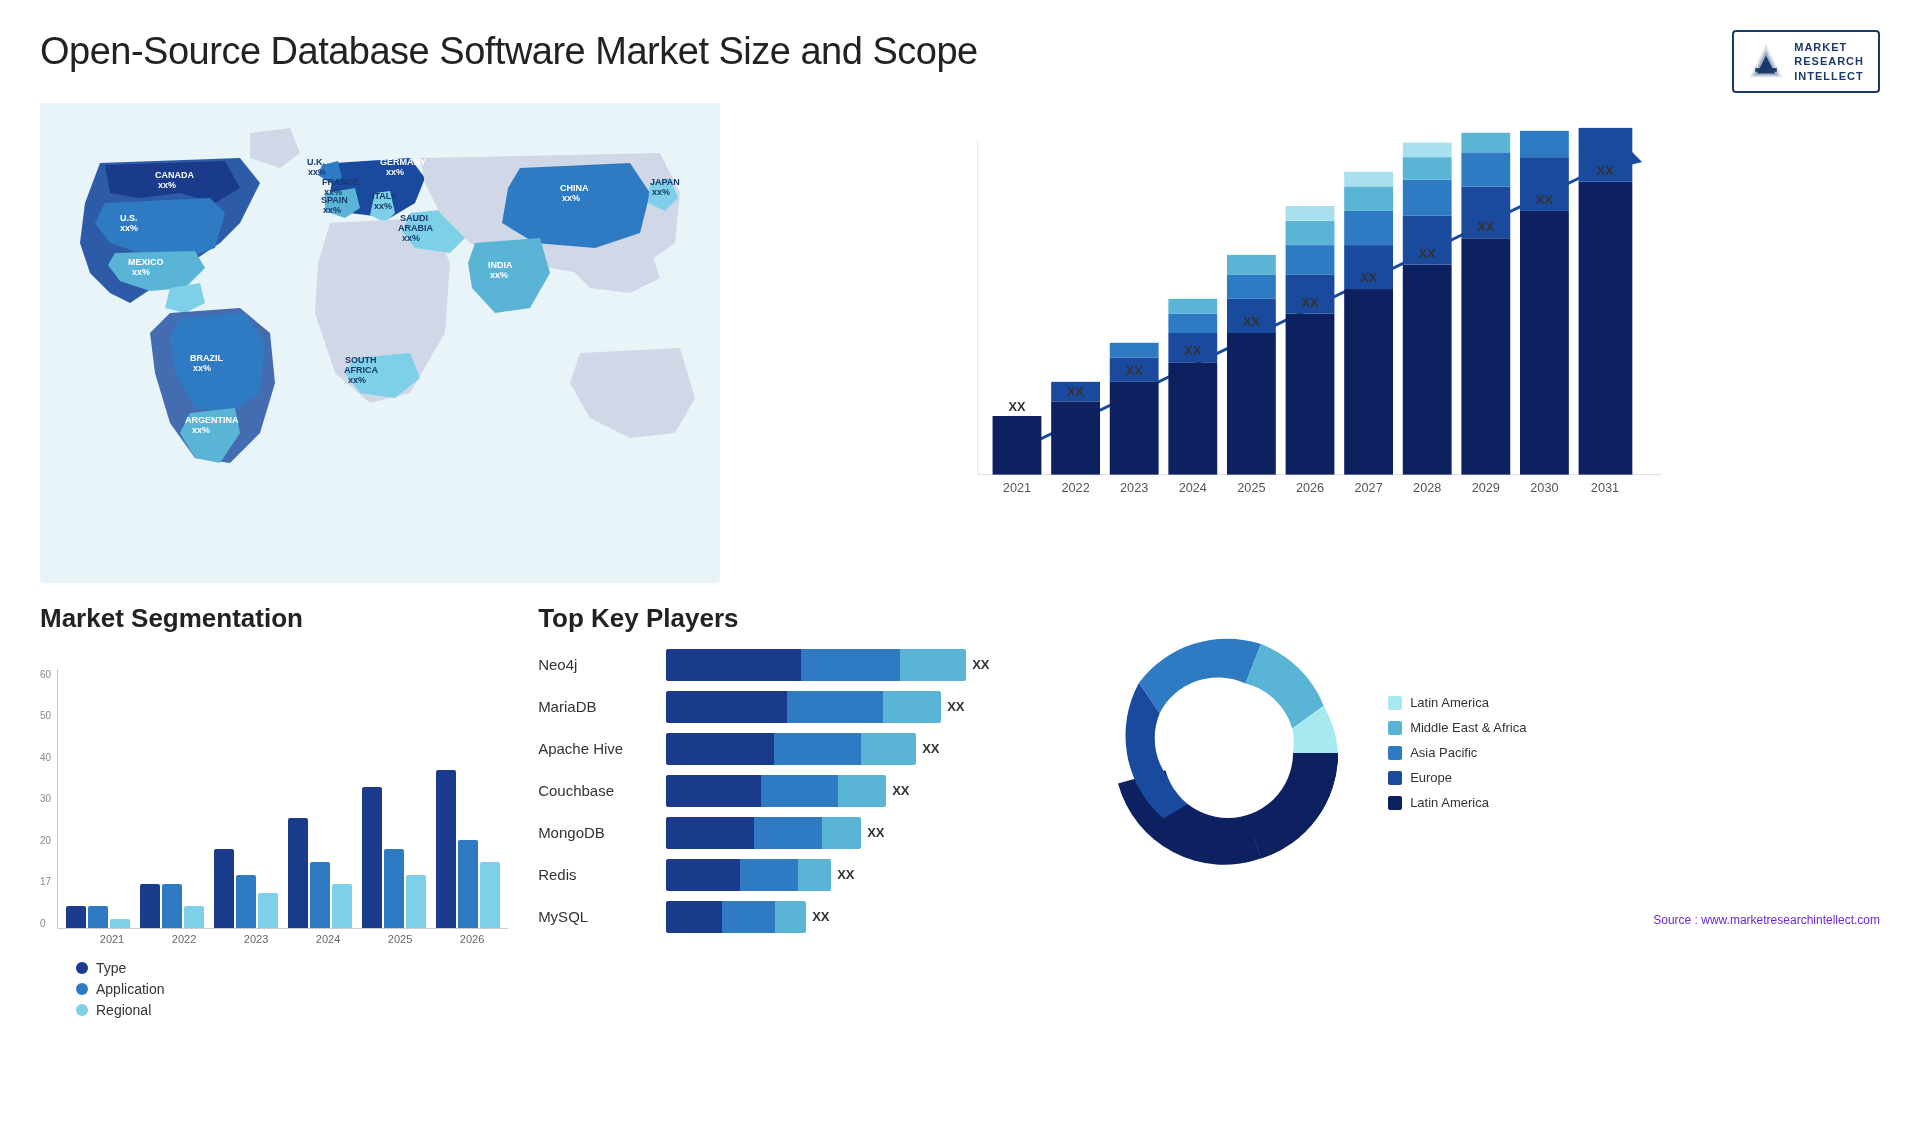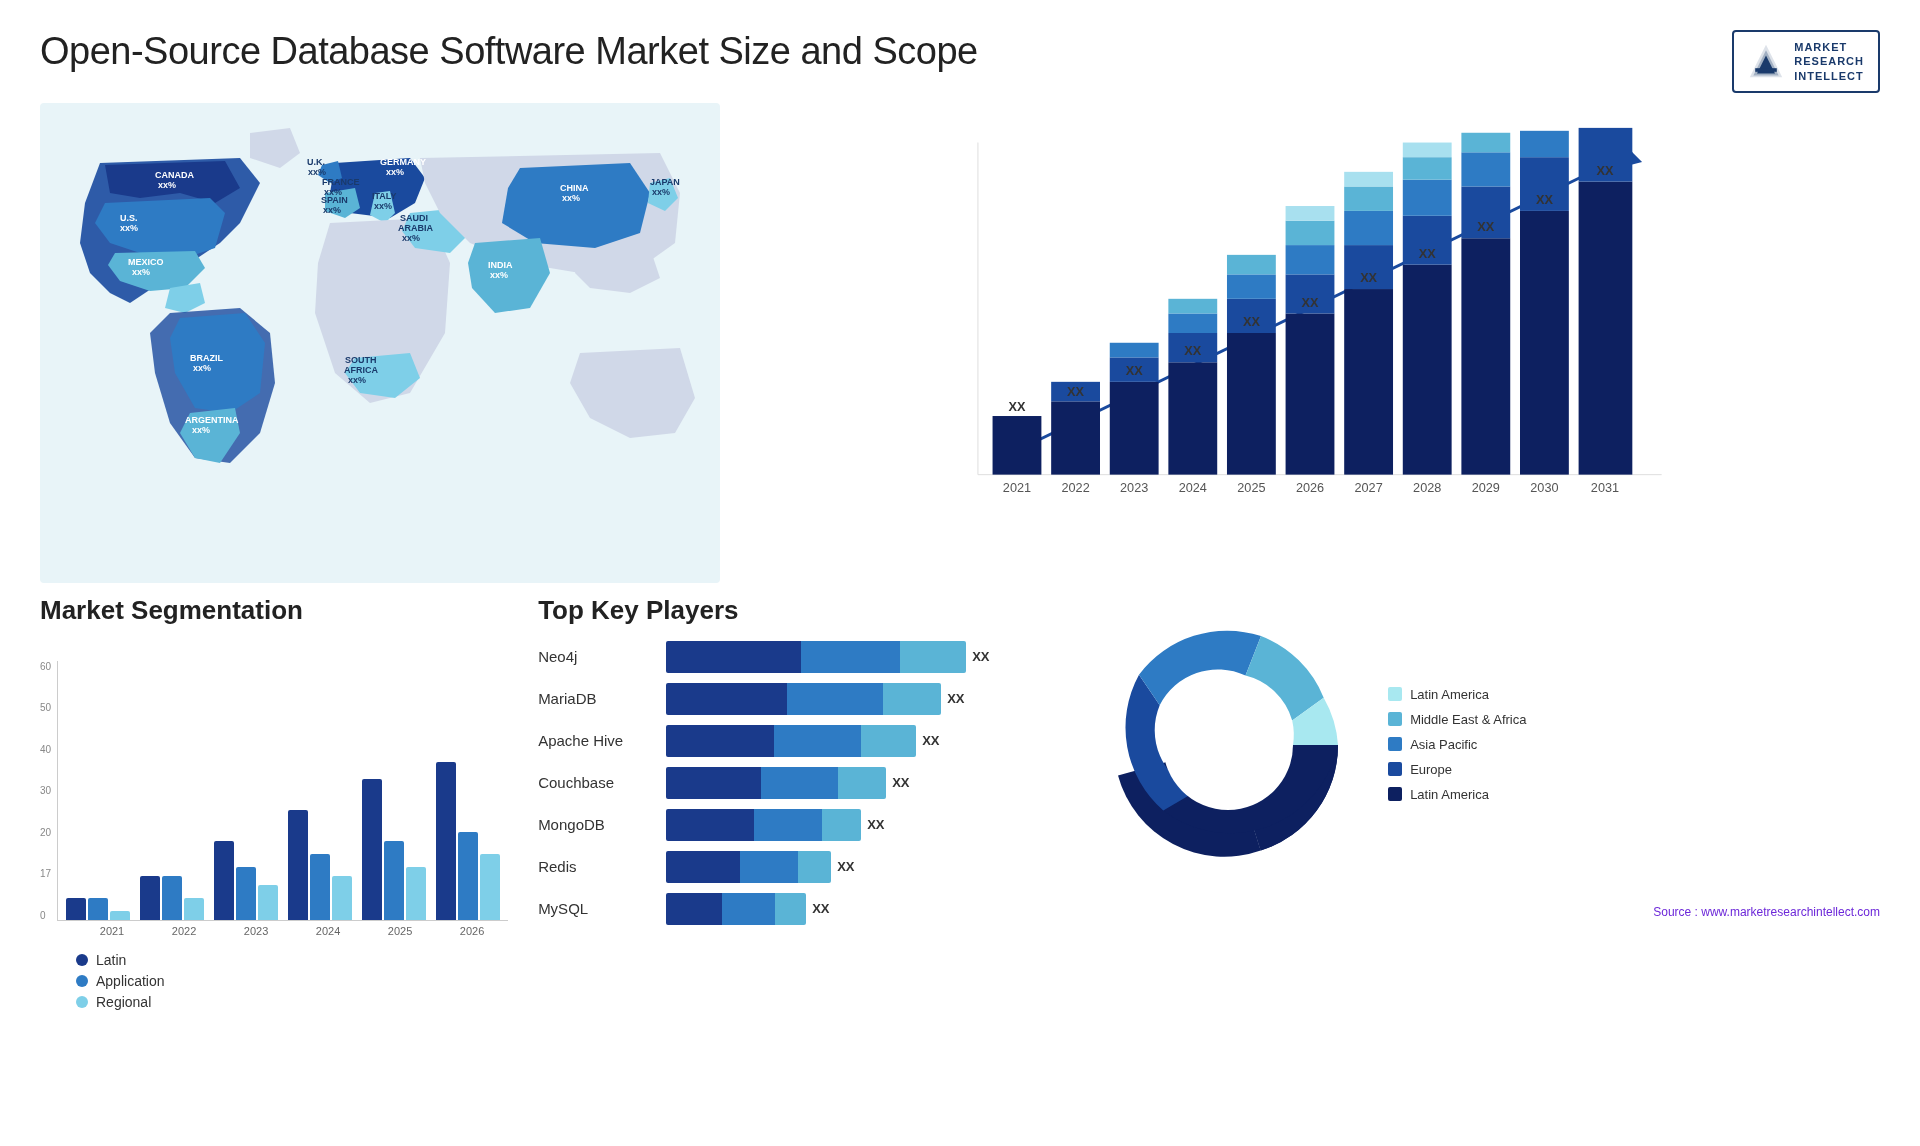--- a/index.html
+++ b/index.html
@@ -180,21 +180,21 @@
       gap: 20px;
       margin-top: 10px;
     }
     .donut-legend {
       display: flex;
       flex-direction: column;
       gap: 10px;
     }
     .donut-legend-item {
       display: flex;
-      align-items: flex-start;
+      align-items: flex-end;
       gap: 8px;
       font-size: 13px;
       color: #333;
     }
     .donut-legend-color {
       width: 14px;
       height: 14px;
       border-radius: 2px;
       flex-shrink: 0;
     }
@@ -417,21 +417,21 @@
       <text x="630" y="378" text-anchor="middle" class="growth-x-label">2030</text>
 
       <rect x="665" y="60" width="55" height="300" fill="#0d2060"></rect>
       <rect x="665" y="5" width="55" height="55" fill="#1a4a9e"></rect>
       <text x="692" y="53" text-anchor="middle" font-size="13" fill="#333" font-weight="600">XX</text>
       <text x="692" y="378" text-anchor="middle" class="growth-x-label">2031</text>
     </svg>
   </div>
 </div>
 
-<div class="bottom-section" style="display:flex; gap:30px; padding:0 40px; margin-top:2px;">
+<div class="bottom-section" style="display:flex; gap:30px; padding:0 40px; margin-top:10px;">
 
   <div class="segmentation-container" style="flex:0 0 420px;">
     <div class="section-title">Market Segmentation</div>
     <div style="position:relative; height:280px; display:flex; align-items:flex-end; gap:0;">
 
       <div style="display:flex; flex-direction:column-reverse; justify-content:space-between; height:260px; padding-right:6px;">
         <span style="font-size:10px; color:#888;">0</span>
         <span style="font-size:10px; color:#888;">17</span>
         <span style="font-size:10px; color:#888;">20</span>
         <span style="font-size:10px; color:#888;">30</span>
@@ -485,21 +485,21 @@
       <span style="font-size:11px; color:#666;">2022</span>
       <span style="font-size:11px; color:#666;">2023</span>
       <span style="font-size:11px; color:#666;">2024</span>
       <span style="font-size:11px; color:#666;">2025</span>
       <span style="font-size:11px; color:#666;">2026</span>
     </div>
 
     <div class="seg-legend" style="margin-top:15px; margin-left:36px;">
       <div class="legend-item">
         <div class="legend-dot" style="background:#1a3a8b;"></div>
-        <span>Latin</span>
+        <span>Type</span>
       </div>
       <div class="legend-item">
         <div class="legend-dot" style="background:#2e7bc4;"></div>
         <span>Application</span>
       </div>
       <div class="legend-item">
         <div class="legend-dot" style="background:#7ecfe8;"></div>
         <span>Regional</span>
       </div>
     </div>

